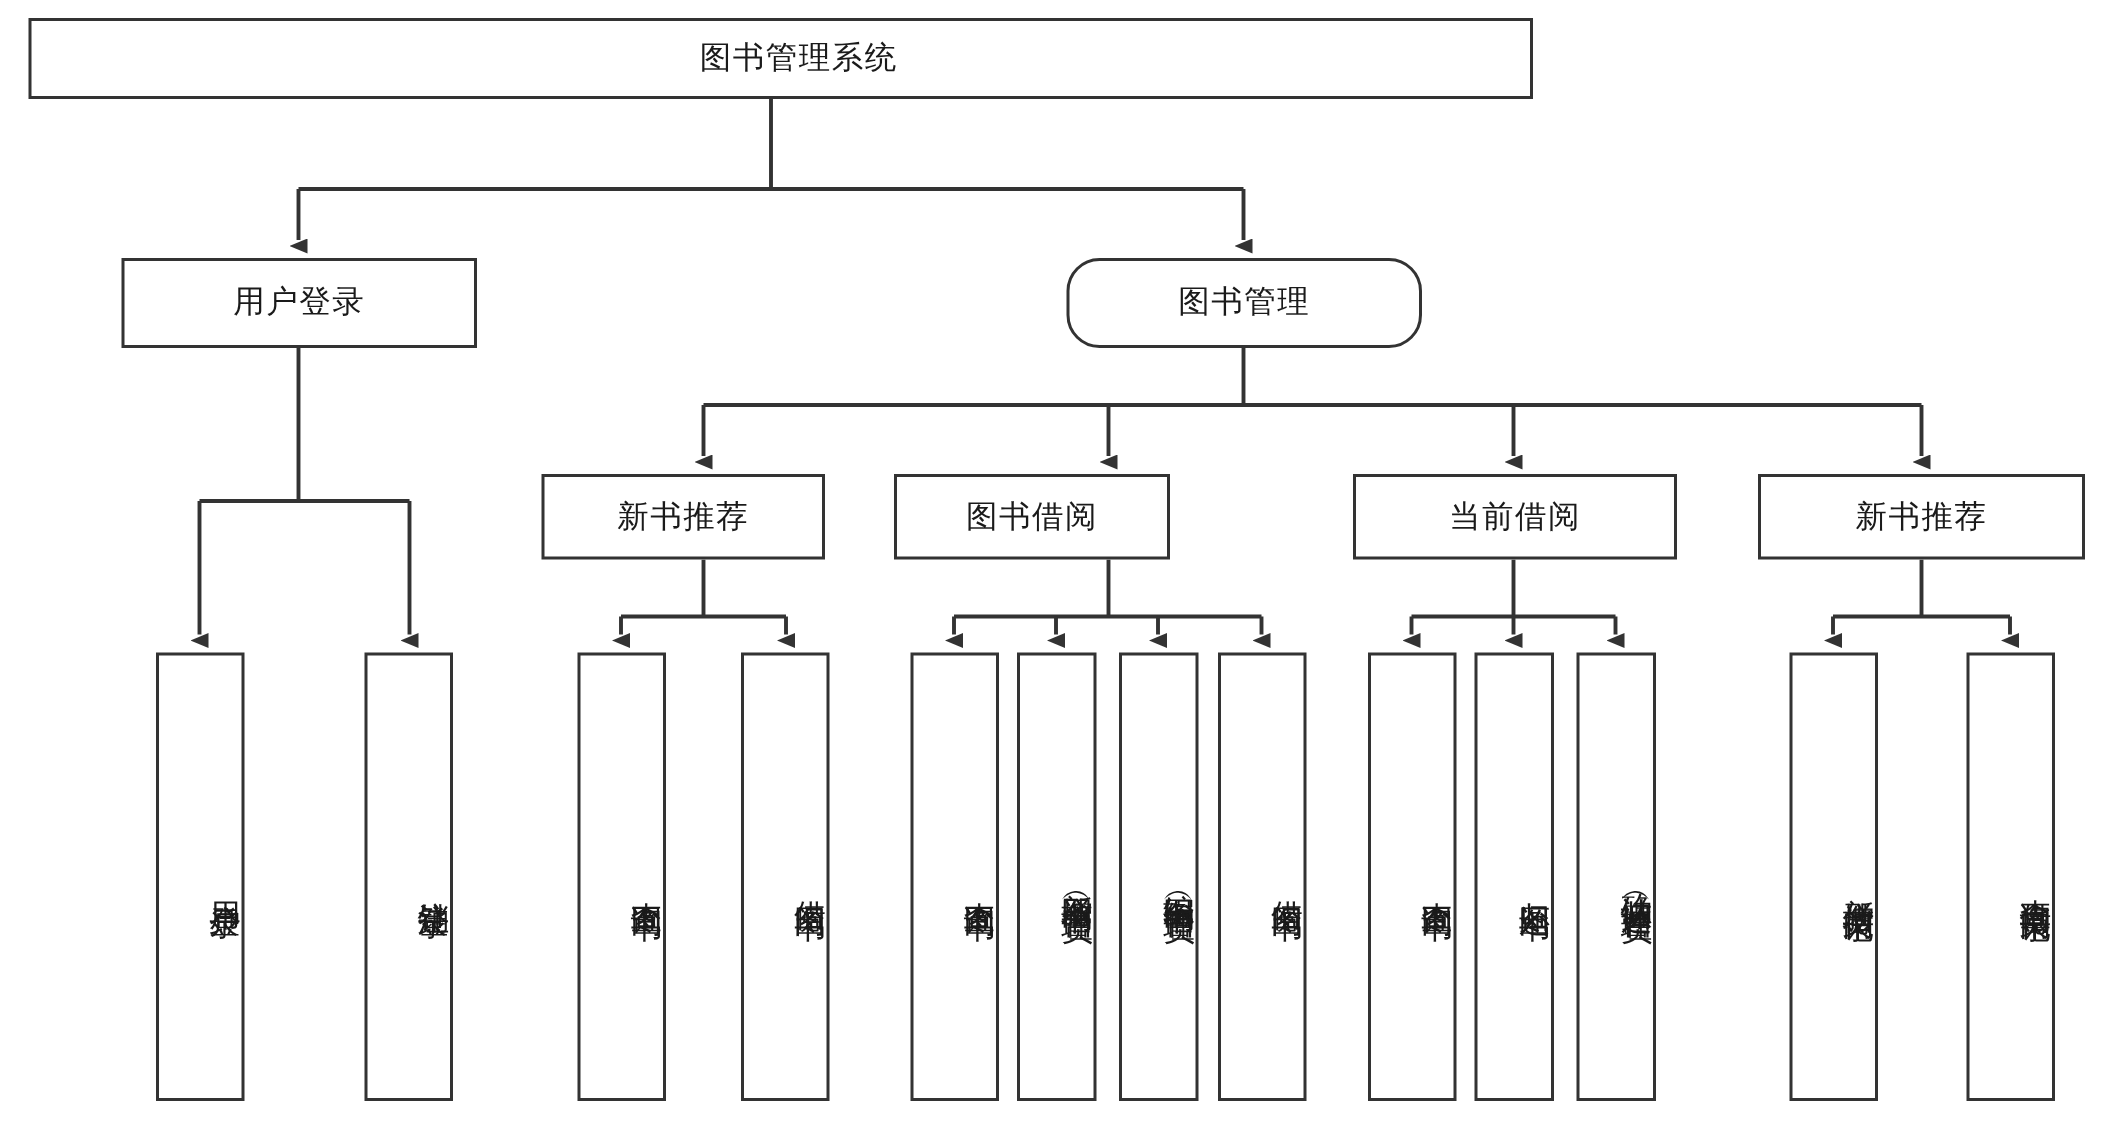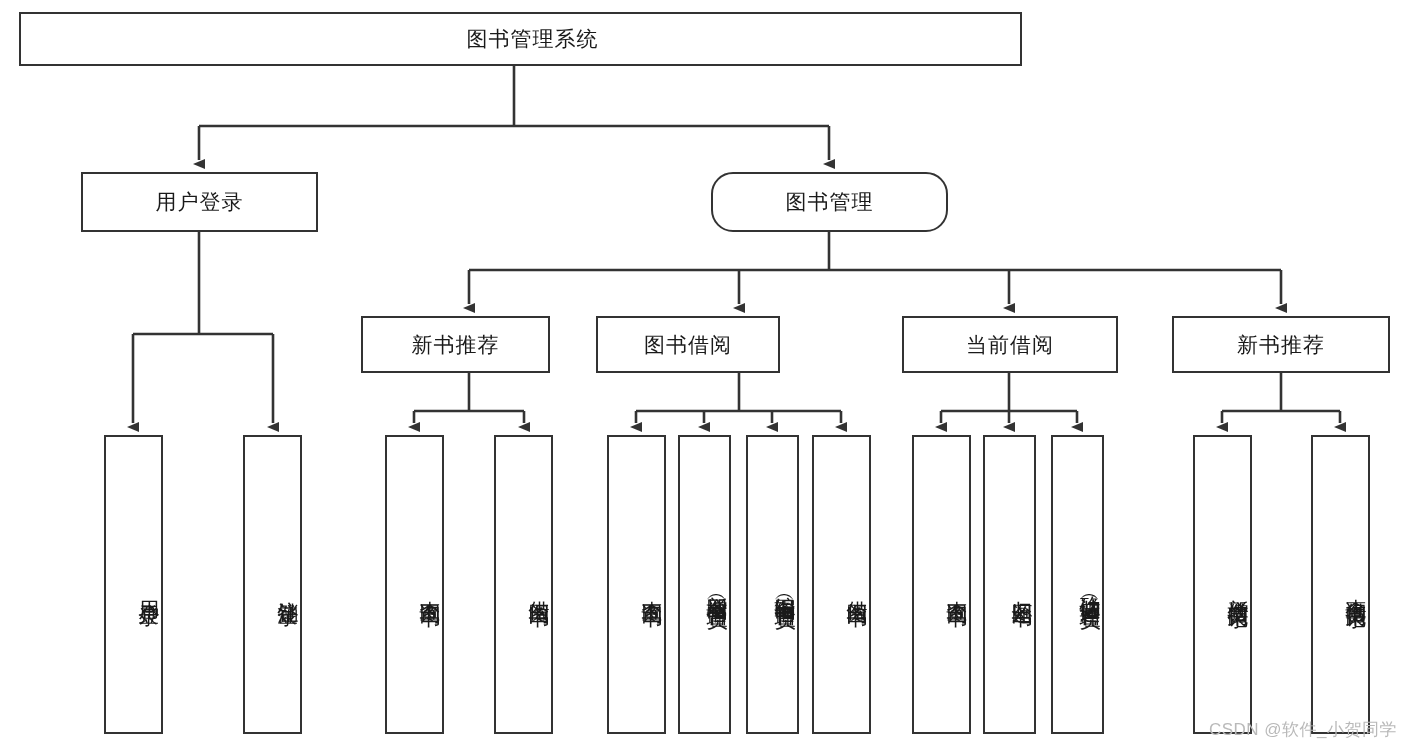--- a/index.html
+++ b/index.html
@@ -184,15 +184,14 @@
     <span class="vtext">确认归还（管理员）</span>
   </div>
 
   <div class="node vert" style="left:1193px; top:435px; width:59px; height:299px;">
     <span class="vtext">新增借阅记录</span>
   </div>
   <div class="node vert" style="left:1311px; top:435px; width:59px; height:299px;">
     <span class="vtext">查询借阅记录</span>
   </div>
 
-  <div class="watermark">CSDN @软件_小贺同学</div>
 
 </div>
 
 </body></html>

